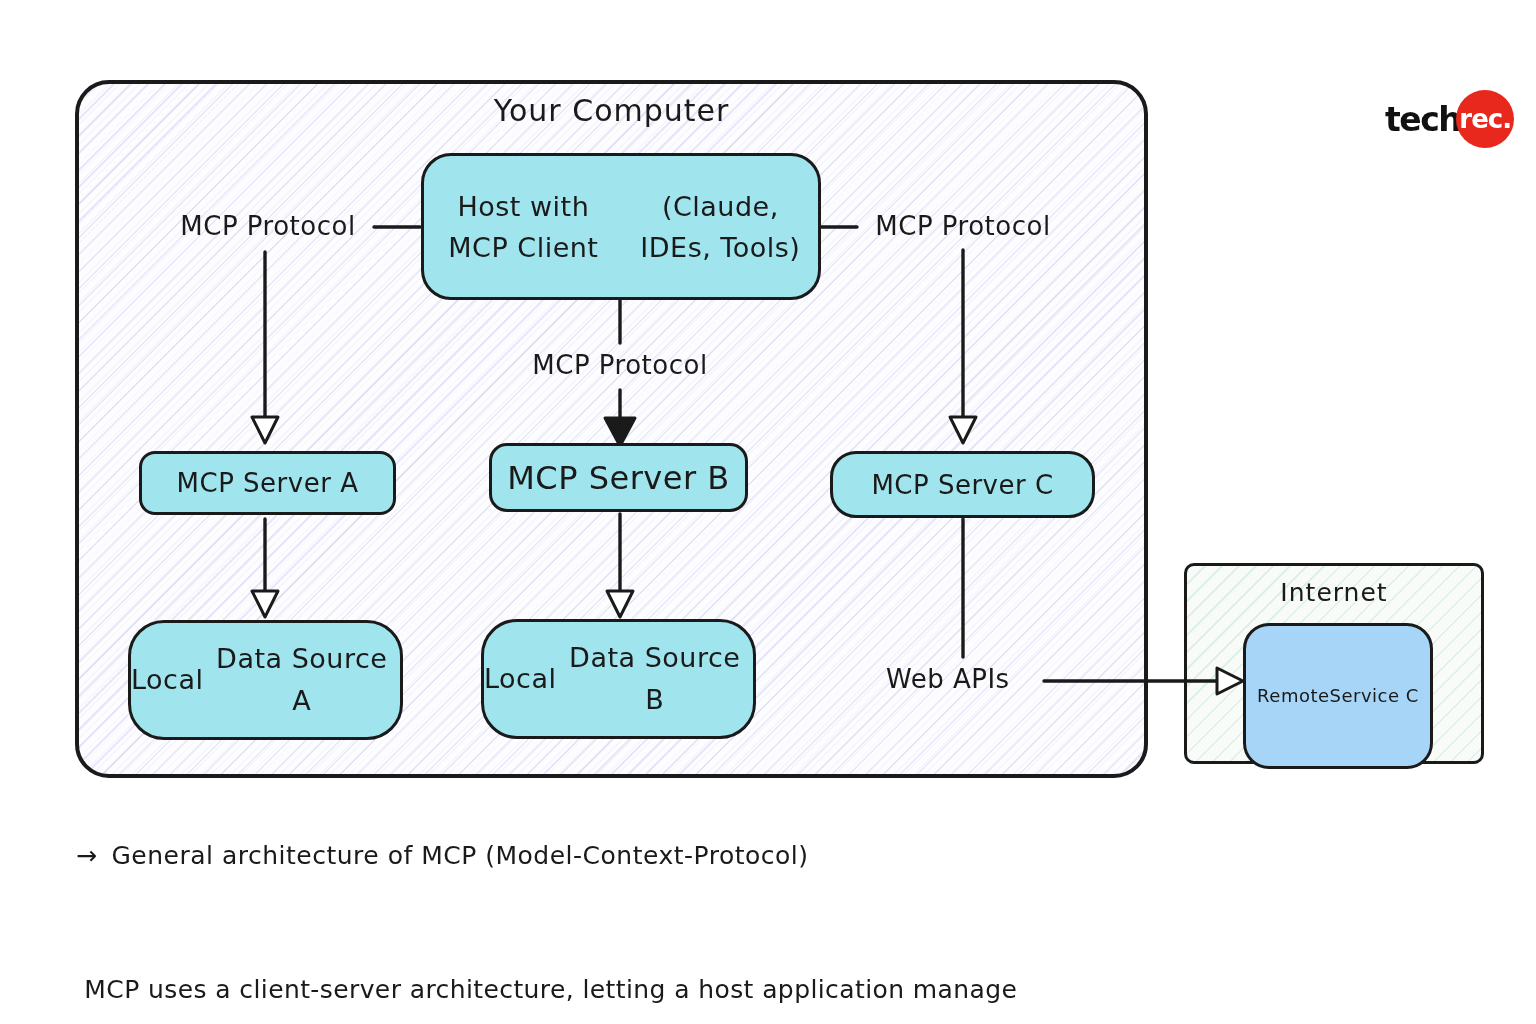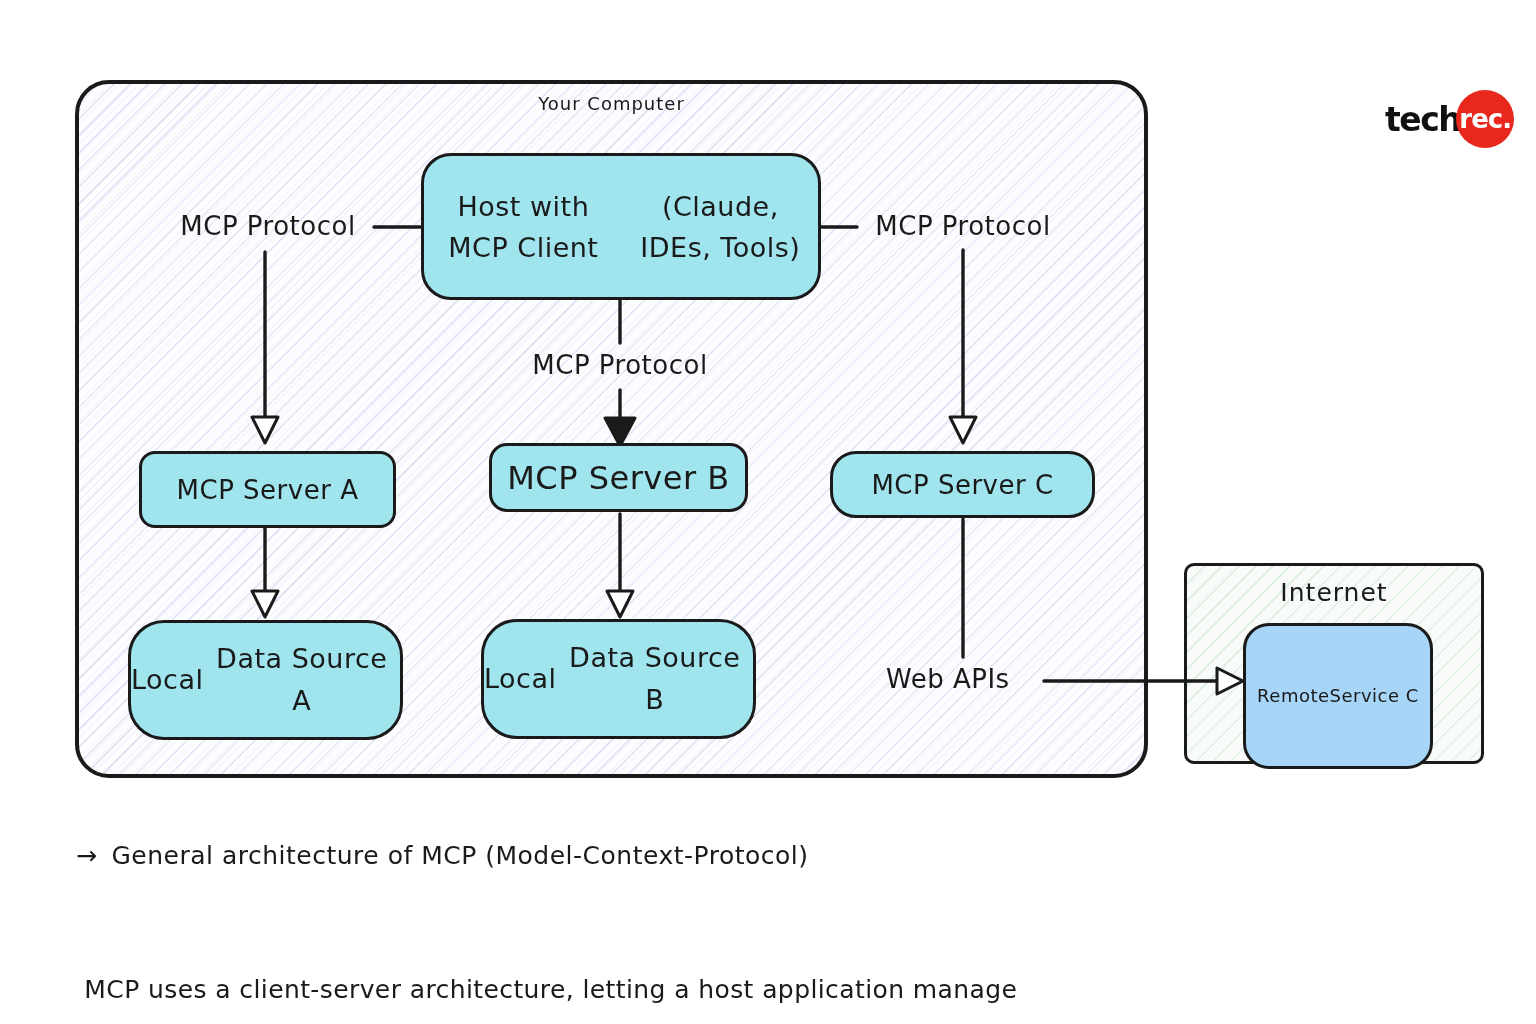--- a/index.html
+++ b/index.html
@@ -22,42 +22,42 @@
   .computer-box{
     position:absolute;left:75px;top:80px;width:1073px;height:698px;
     border:4px solid var(--ink);border-radius:34px;
     background-color:#fdfdff;
     background-image:
       repeating-linear-gradient(135deg, rgba(136,136,216,0.18) 0px, rgba(136,136,216,0.18) 1.6px, transparent 1.6px, transparent 12px),
       repeating-linear-gradient(135deg, rgba(136,136,216,0.07) 0px, rgba(136,136,216,0.07) 1.2px, transparent 1.2px, transparent 7px);
   }
   .computer-title{
     position:absolute;top:9px;left:0;width:100%;
-    text-align:center;font-size:18px;font-weight:500;letter-spacing:1px;
+    text-align:center;font-size:30px;font-weight:500;letter-spacing:1px;
   }
   .internet-box{
     position:absolute;left:1184px;top:563px;width:300px;height:201px;
     border:3.5px solid var(--ink);border-radius:10px;
     background-color:#f8fbf8;
     background-image:repeating-linear-gradient(135deg, rgba(120,200,160,0.20) 0px, rgba(120,200,160,0.20) 1.6px, transparent 1.6px, transparent 12px);
   }
   .internet-title{
     position:absolute;top:12px;left:0;width:100%;
     text-align:center;font-size:25px;font-weight:500;letter-spacing:1px;
   }
   
   .node{
     position:absolute;
     background:var(--cyan);
     border:3.5px solid var(--ink);
     display:flex;align-items:center;justify-content:center;
     text-align:center;font-weight:500;letter-spacing:0.5px;
   }
   .host-box{left:421px;top:153px;width:400px;height:147px;border-radius:30px;font-size:27px;line-height:41px;}
-  .server-a{left:139px;top:451px;width:257px;height:77px;border-radius:16px;font-size:26px;}
+  .server-a{left:139px;top:451px;width:257px;height:64px;border-radius:16px;font-size:26px;}
   .server-b{left:489px;top:443px;width:259px;height:69px;border-radius:18px;font-size:32px;}
   .server-c{left:830px;top:451px;width:265px;height:67px;border-radius:26px;font-size:26px;}
   .ds-a{left:128px;top:620px;width:275px;height:120px;border-radius:36px;font-size:27px;line-height:42px;}
   .ds-b{left:481px;top:619px;width:275px;height:120px;border-radius:36px;font-size:27px;line-height:42px;}
   .remote-box{left:56px;top:57px;width:190px;height:146px;border-radius:26px;font-size:18px;line-height:40px;background:var(--blue);}
   
   .flabel{
     position:absolute;font-size:26px;font-weight:400;letter-spacing:0.5px;white-space:nowrap;
   }
   .label-protocol-left{left:160px;top:211px;width:216px;text-align:center;}

